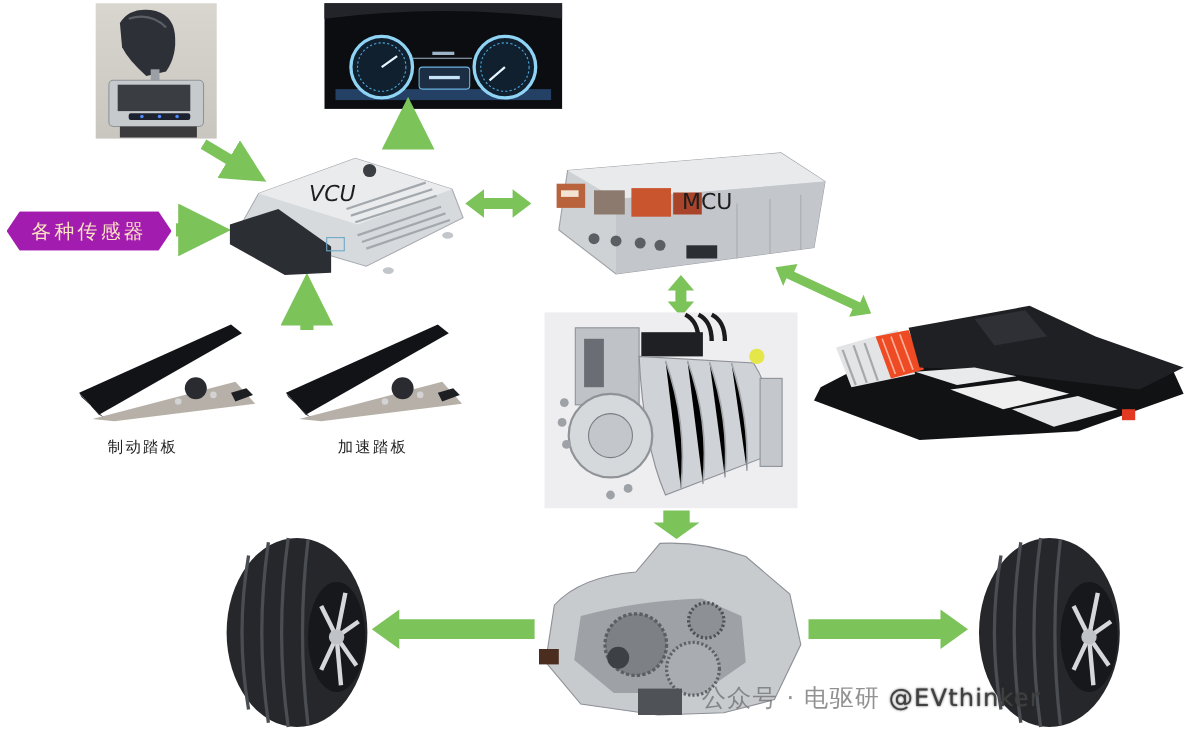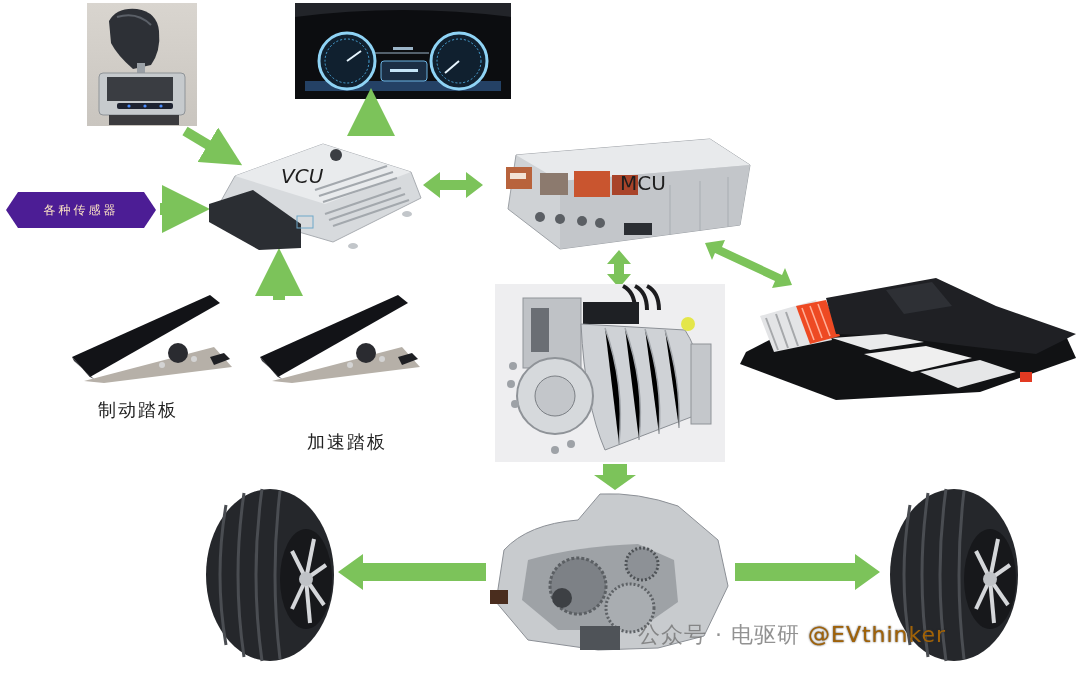--- a/index.html
+++ b/index.html
@@ -1,29 +1,29 @@
 <!DOCTYPE html>
 <html><head>
 <meta charset="utf-8">
 <style>
   * { box-sizing: border-box; margin: 0; padding: 0; }
   html, body { width: 1080px; height: 680px; background: #ffffff; overflow: hidden; }
   body { position: relative; font-family: "DejaVu Sans", sans-serif; }
   .abs { position: absolute; }
-  .label-cn { font-size: 18px; color: #222; letter-spacing: 2px; font-family: "DejaVu Sans", sans-serif; }
+  .label-cn { font-size: 14px; color: #222; letter-spacing: 2px; font-family: "DejaVu Sans", sans-serif; }
   .sensor-tag {
     left: 6px; top: 192px; width: 150px; height: 36px;
-    background: #4c1d95;
+    background: #a21caf;
     clip-path: polygon(8% 0, 92% 0, 100% 50%, 92% 100%, 8% 100%, 0 50%);
-    color: #fbe3c4; font-size: 12px; letter-spacing: 3px;
+    color: #fbe3c4; font-size: 18px; letter-spacing: 3px;
     display: flex; align-items: center; justify-content: center;
   }
   .comp-label { font-size: 20px; color: #1e1e1e; font-family: "DejaVu Sans", sans-serif; }
   .watermark { left: 638px; top: 620px; font-size: 22px; color: rgba(110,110,110,0.75); letter-spacing: 1px; }
-  .watermark .hl { color: #a16207; text-shadow: 0 0 2px #333; }
+  .watermark .hl { color: #404040; text-shadow: 0 0 2px #333; }
   svg { overflow: visible; }
 </style>
 </head>
 <body>
 
 <div class="abs" style="left:87px;top:3px;width:110px;height:123px;background:linear-gradient(180deg,#d9d5cf,#c9c5bf);">
   <svg width="110" height="123">
     <path d="M22 18 Q30 4 50 6 Q70 9 72 28 Q74 48 64 62 L46 66 Q30 52 24 40 Z" fill="#2d3036"></path>
     <path d="M30 14 Q50 8 64 22" stroke="#5b6068" stroke-width="2" fill="none"></path>
     <rect x="50" y="60" width="8" height="18" fill="#9aa0a6"></rect>
@@ -169,21 +169,21 @@
     <polygon points="20,98 150,64 168,84 40,100" fill="#b6b0a8"></polygon>
     <polygon points="8,74 146,12 156,20 26,94" fill="#121317"></polygon>
     <polygon points="8,74 26,94 30,96 10,78" fill="#2d2f34"></polygon>
     <circle cx="114" cy="70" r="10" fill="#2a2b30"></circle>
     <polygon points="146,74 160,70 166,76 150,82" fill="#1e1f23"></polygon>
     <circle cx="98" cy="82" r="3" fill="#d3d3d3"></circle>
       <circle cx="130" cy="76" r="3" fill="#d3d3d3"></circle>
   </svg>
 </div>
 <div class="abs label-cn" style="left:98px;top:398px;">制动踏板</div>
-<div class="abs label-cn" style="left:307px;top:398px;margin-top:32px;">加速踏板</div>
+<div class="abs label-cn" style="left:307px;top:398px;">加速踏板</div>
 
 <div class="abs" style="left:495px;top:284px;width:230px;height:178px;background:#eeeef0;">
   <svg width="230" height="178">
     <path d="M128 2 Q140 8 140 26 M140 2 Q152 8 152 26 M152 2 Q164 8 164 26" stroke="#1b1b1e" stroke-width="4" fill="none"></path>
     <rect x="88" y="18" width="56" height="22" fill="#1e2024"></rect>
     <rect x="28" y="14" width="58" height="70" fill="#bfc2c6" stroke="#8f9398"></rect>
     <rect x="36" y="24" width="18" height="44" fill="#6a6e74"></rect>
     <path d="M86 40 L190 46 Q212 80 204 130 L110 166 Q90 120 86 40 Z" fill="#cfd2d6" stroke="#8c9096"></path>
     <g stroke="#a3a7ac" stroke-width="1.5">
         <path d="M110 44 Q130 100 124 160"></path>

